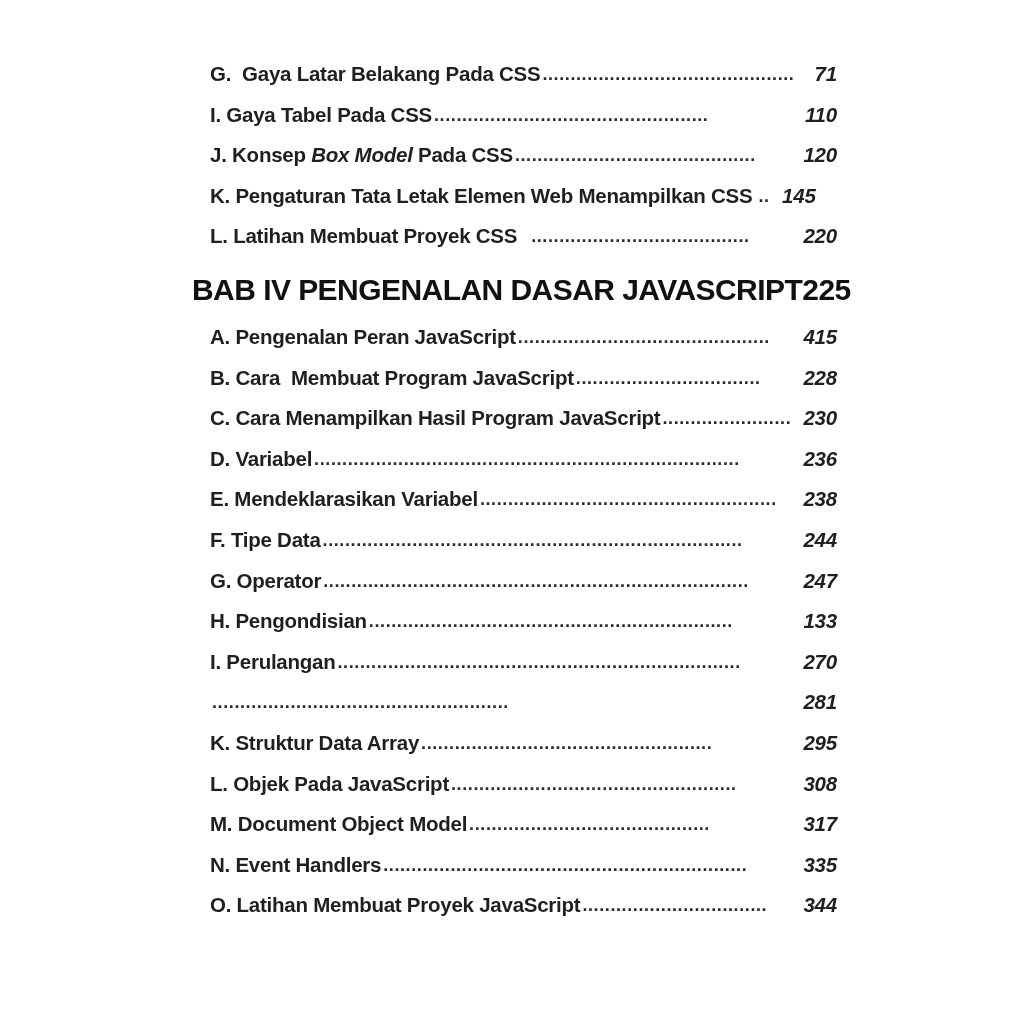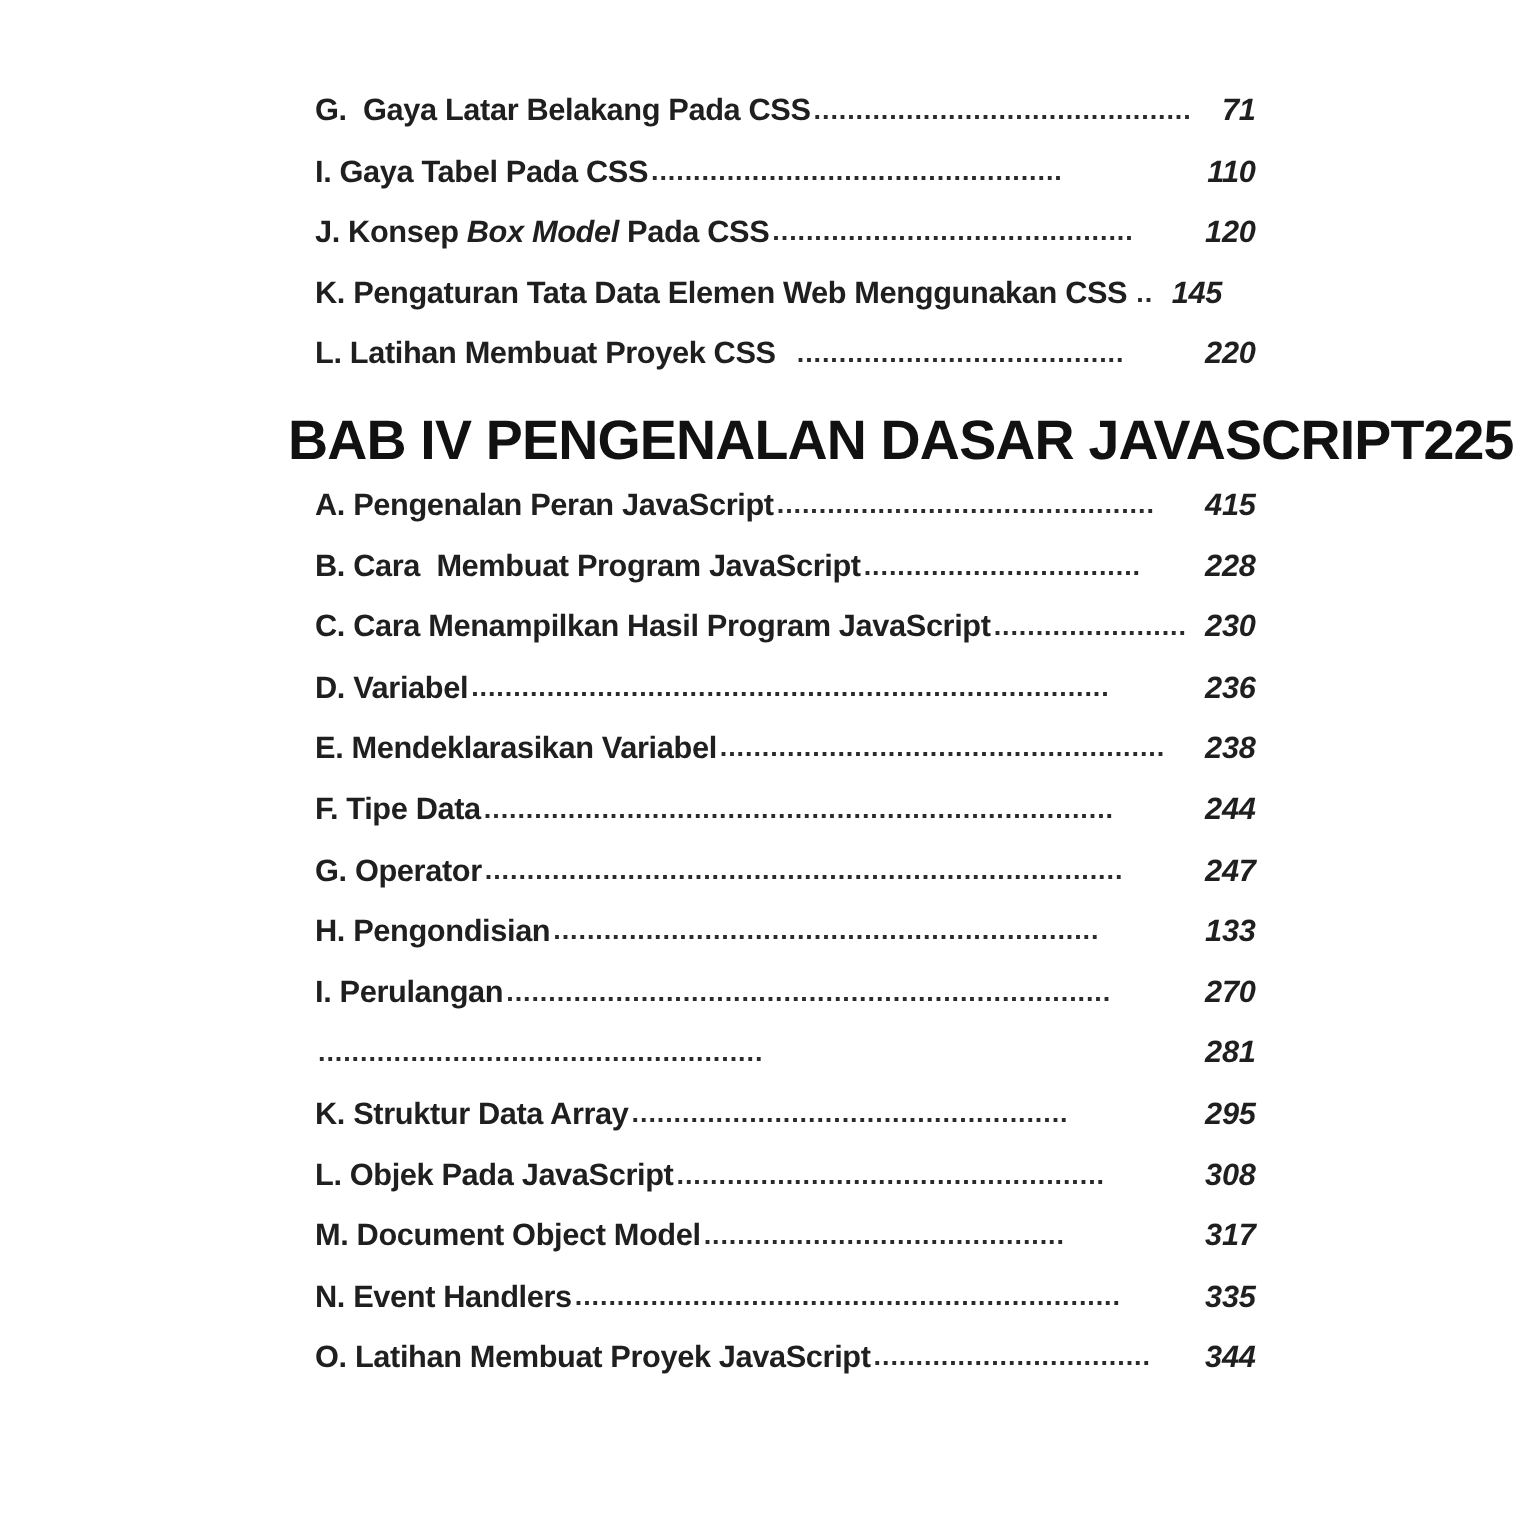--- a/index.html
+++ b/index.html
@@ -86,21 +86,21 @@
 
   
   .toc-chapter {
     display: flex;
     align-items: baseline;
     justify-content: flex-start;
     height: 52px;
     margin-left: 0px;
     width: 645px;
     padding-top: 8px;
-    font-size: 37px;
+    font-size: 30px;
     font-weight: 800;
     letter-spacing: -0.55px;
     color: #111111;
     white-space: pre;
   }
 
   .chapter-title {
     flex: 0 0 auto;
   }
 
@@ -109,21 +109,21 @@
   }
 </style>
 </head>
 <body>
 
 <div id="toc-page">
   <div class="toc-body" id="toc-body">
       <div class="toc-entry"><span class="entry-label"><span>G. </span><span> Gaya Latar Belakang Pada CSS</span></span><span class="entry-leader">...............................................</span><span class="entry-page">71</span></div>
       <div class="toc-entry"><span class="entry-label"><span>I.</span><span> Gaya Tabel Pada CSS</span></span><span class="entry-leader">.................................................</span><span class="entry-page">110</span></div>
       <div class="toc-entry"><span class="entry-label"><span>J.</span><span> Konsep </span><span class="it">Box Model</span><span> Pada CSS</span></span><span class="entry-leader">...........................................</span><span class="entry-page">120</span></div>
-      <div class="toc-entry"><span class="entry-label"><span>K.</span><span> Pengaturan Tata Data Elemen Web Menggunakan CSS</span></span><span class="entry-leader leader-short">..</span><span class="entry-page">145</span></div>
+      <div class="toc-entry"><span class="entry-label"><span>K.</span><span> Pengaturan Tata Letak Elemen Web Menampilkan CSS</span></span><span class="entry-leader leader-short">..</span><span class="entry-page">145</span></div>
       <div class="toc-entry"><span class="entry-label pad-right"><span>L.</span><span> Latihan Membuat Proyek CSS</span></span><span class="entry-leader">.......................................</span><span class="entry-page">220</span></div>
       <div class="toc-chapter"><span class="chapter-title">BAB IV PENGENALAN DASAR JAVASCRIPT</span><span class="chapter-page">225</span></div>
       <div class="toc-entry"><span class="entry-label"><span>A.</span><span> Pengenalan Peran JavaScript</span></span><span class="entry-leader">.............................................</span><span class="entry-page">415</span></div>
       <div class="toc-entry"><span class="entry-label"><span>B.</span><span> Cara  Membuat Program JavaScript</span></span><span class="entry-leader">.................................</span><span class="entry-page">228</span></div>
       <div class="toc-entry"><span class="entry-label"><span>C.</span><span> Cara Menampilkan Hasil Program JavaScript</span></span><span class="entry-leader">.......................</span><span class="entry-page">230</span></div>
       <div class="toc-entry"><span class="entry-label"><span>D.</span><span> Variabel</span></span><span class="entry-leader">............................................................................</span><span class="entry-page">236</span></div>
       <div class="toc-entry"><span class="entry-label"><span>E.</span><span> Mendeklarasikan Variabel</span></span><span class="entry-leader">.....................................................</span><span class="entry-page">238</span></div>
       <div class="toc-entry"><span class="entry-label"><span>F.</span><span> Tipe Data</span></span><span class="entry-leader">...........................................................................</span><span class="entry-page">244</span></div>
       <div class="toc-entry"><span class="entry-label"><span>G.</span><span> Operator</span></span><span class="entry-leader">............................................................................</span><span class="entry-page">247</span></div>
       <div class="toc-entry"><span class="entry-label"><span>H.</span><span> Pengondisian</span></span><span class="entry-leader">.................................................................</span><span class="entry-page">133</span></div>

